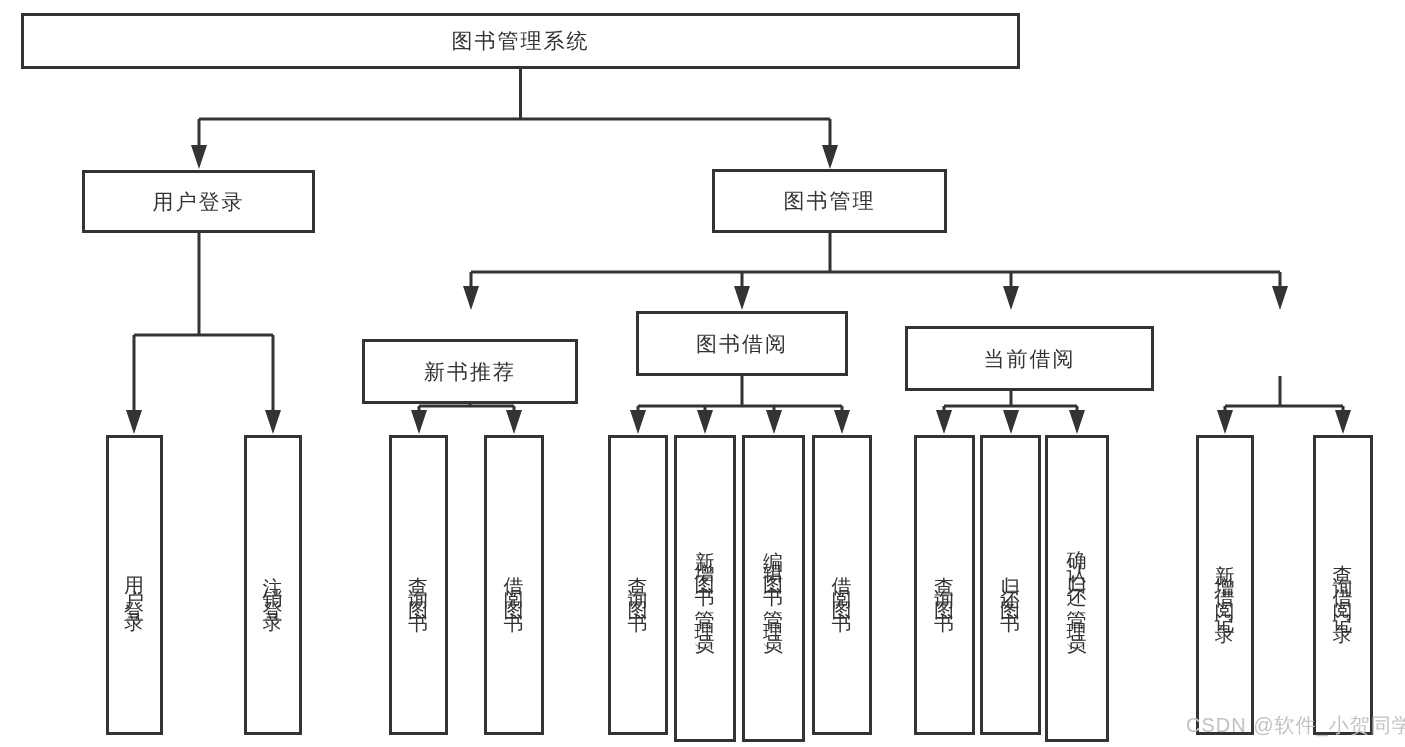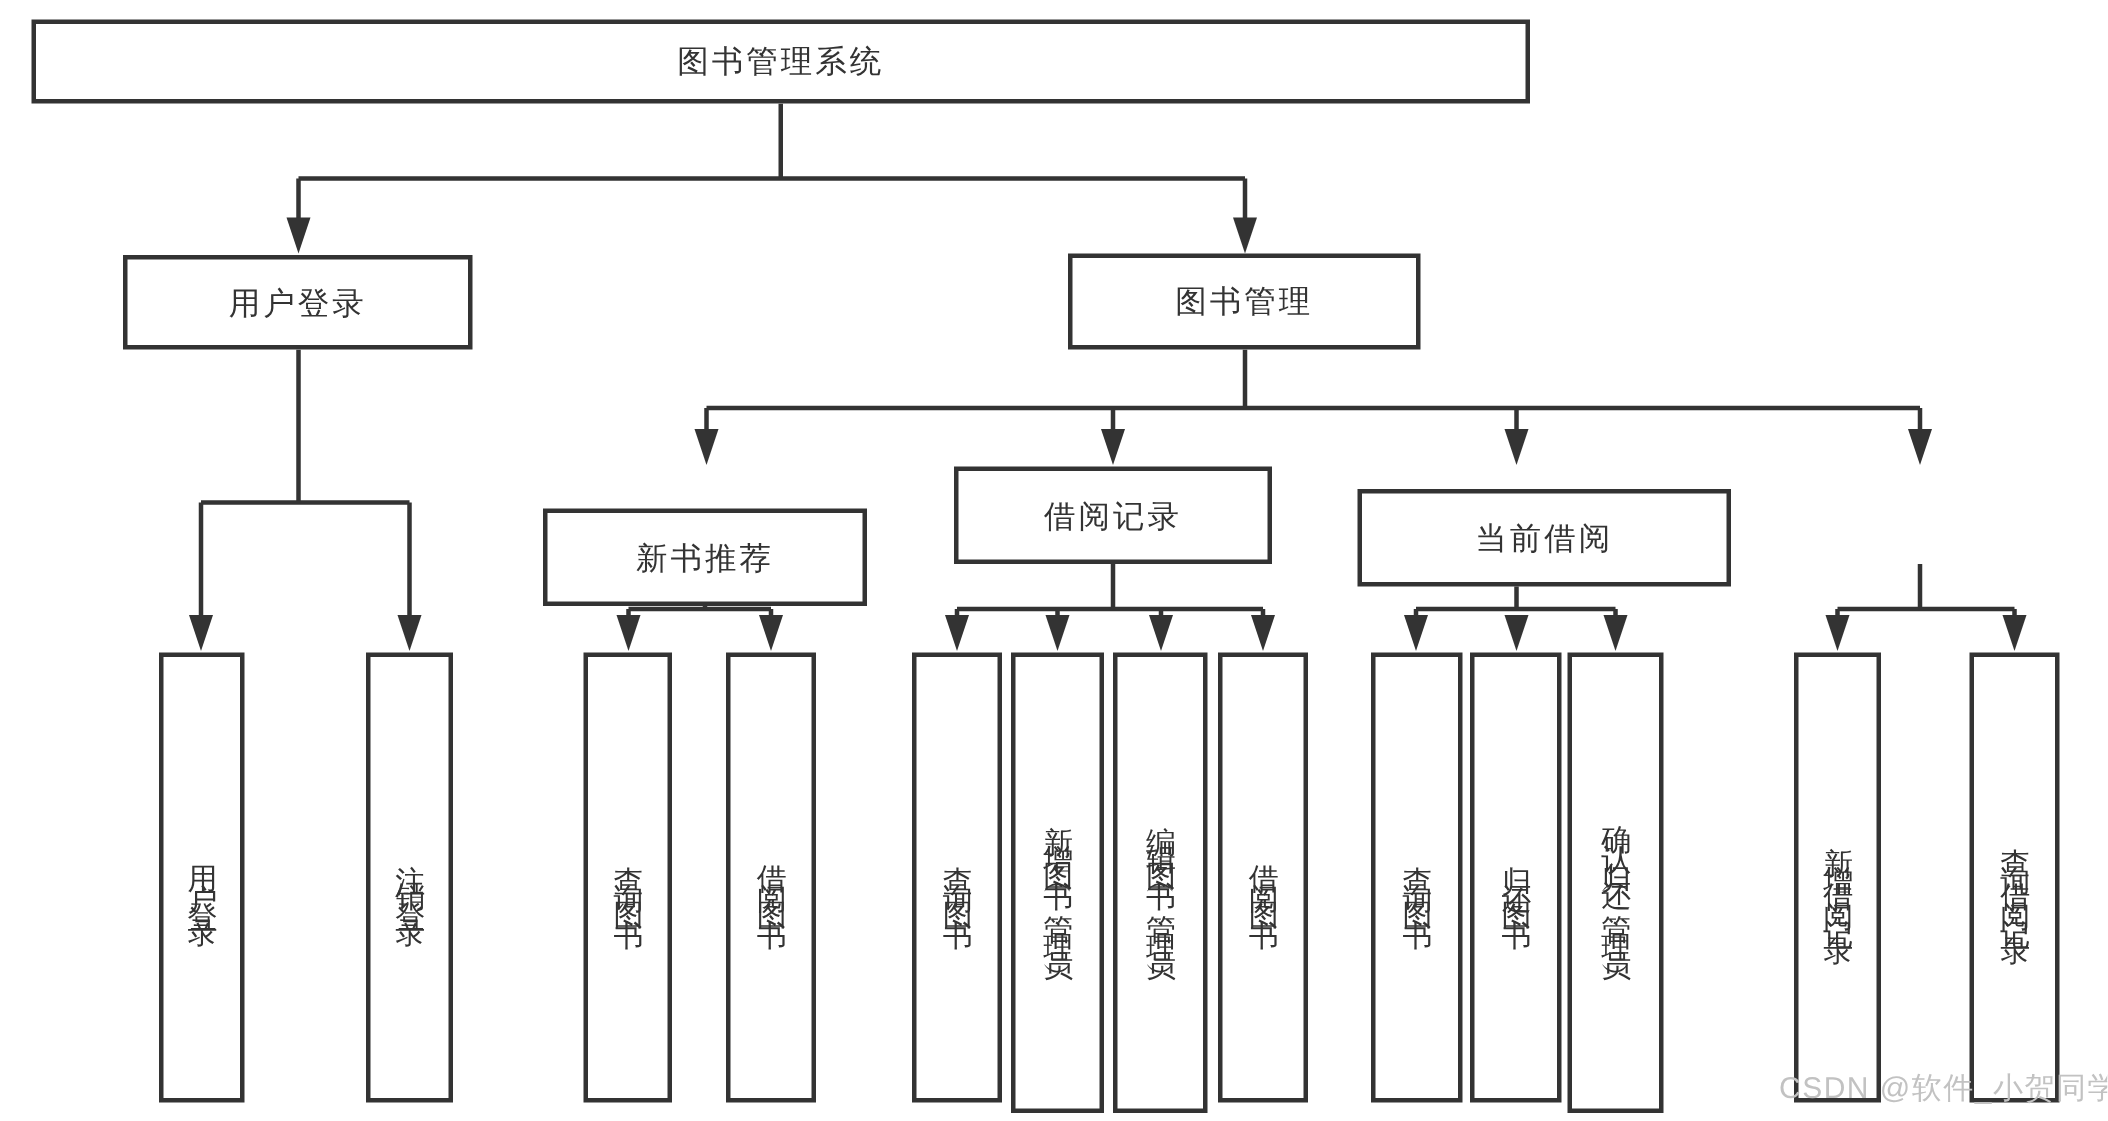--- a/index.html
+++ b/index.html
@@ -121,21 +121,21 @@
     <span>用户登录</span>
   </div>
   <div class="node" style="left:712px; top:169px; width:235px; height:64px;">
     <span>图书管理</span>
   </div>
 
   <div class="node" style="left:362px; top:311px; width:216px; height:65px;margin-top:28px;">
     <span>新书推荐</span>
   </div>
   <div class="node" style="left:636px; top:311px; width:212px; height:65px;">
-    <span>借阅记录</span>
+    <span>图书借阅</span>
   </div>
   <div class="node" style="left:905px; top:326px; width:249px; height:65px;">
     <span>当前借阅</span>
   </div>
 
   <div class="leaf" style="left:106px; top:435px; width:57px; height:300px;">
     <span class="vtext">用户登录</span>
   </div>
   <div class="leaf" style="left:244px; top:435px; width:58px; height:300px;">
     <span class="vtext">注销登录</span>

